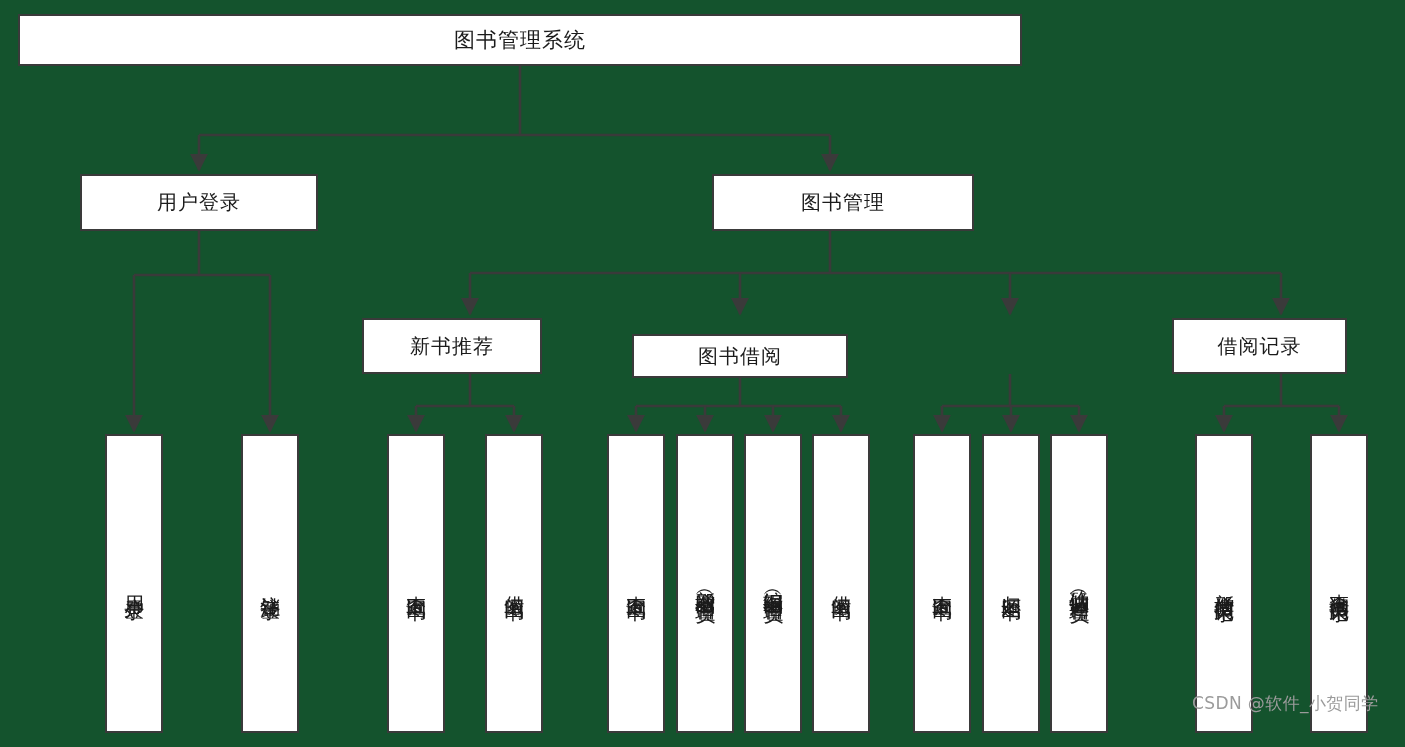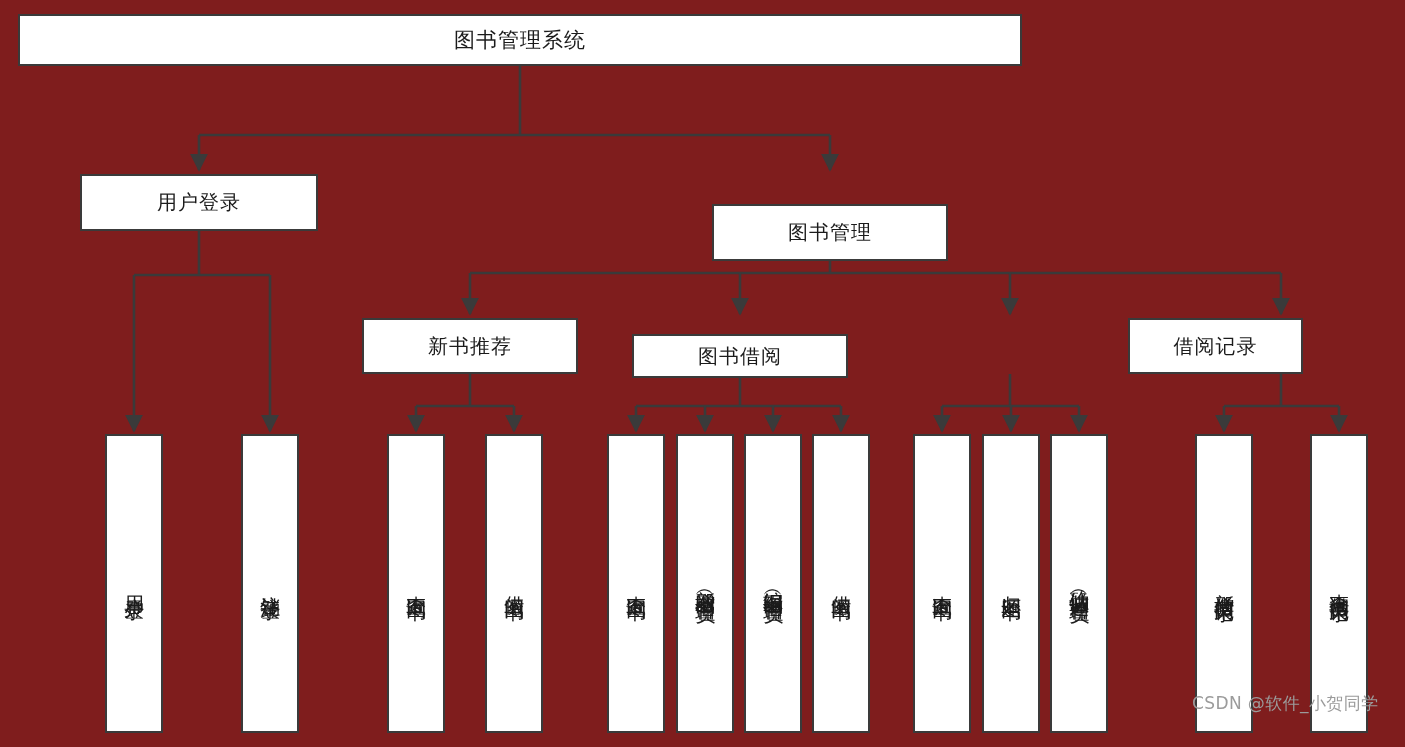--- a/index.html
+++ b/index.html
@@ -7,21 +7,21 @@
     padding: 0;
     background: #ffffff;
   }
   body {
     font-family: "DejaVu Sans", "Liberation Sans", sans-serif;
   }
   #canvas {
     position: relative;
     width: 1405px;
     height: 747px;
-    background: #7f1d1d;
+    background: #14532d;
     overflow: hidden;
   }
   #edges {
     position: absolute;
     left: 0;
     top: 0;
     width: 1405px;
     height: 747px;
   }
   .node {
@@ -123,31 +123,31 @@
     </g>
   </svg>
 
   <div class="node node-root" style="left:18px; top:14px; width:1004px; height:52px;">
     <span>图书管理系统</span>
   </div>
 
   <div class="node node-mid" style="left:80px; top:174px; width:238px; height:57px;">
     <span>用户登录</span>
   </div>
-  <div class="node node-mid" style="left:712px; top:174px; width:236px; height:57px;margin-top:30px;">
+  <div class="node node-mid" style="left:712px; top:174px; width:262px; height:57px;">
     <span>图书管理</span>
   </div>
 
-  <div class="node node-mid" style="left:362px; top:318px; width:216px; height:56px;">
+  <div class="node node-mid" style="left:362px; top:318px; width:180px; height:56px;">
     <span>新书推荐</span>
   </div>
   <div class="node node-mid" style="left:632px; top:334px; width:216px; height:44px;">
     <span>图书借阅</span>
   </div>
-  <div class="node node-mid" style="left:1128px; top:318px; width:175px; height:56px;">
+  <div class="node node-mid" style="left:1172px; top:318px; width:175px; height:56px;">
     <span>借阅记录</span>
   </div>
 
   <div class="node node-leaf" style="left:105px; top:434px; width:58px; height:299px;">
     <span>用户登录</span>
   </div>
   <div class="node node-leaf" style="left:241px; top:434px; width:58px; height:299px;">
     <span>注销登录</span>
   </div>
 

